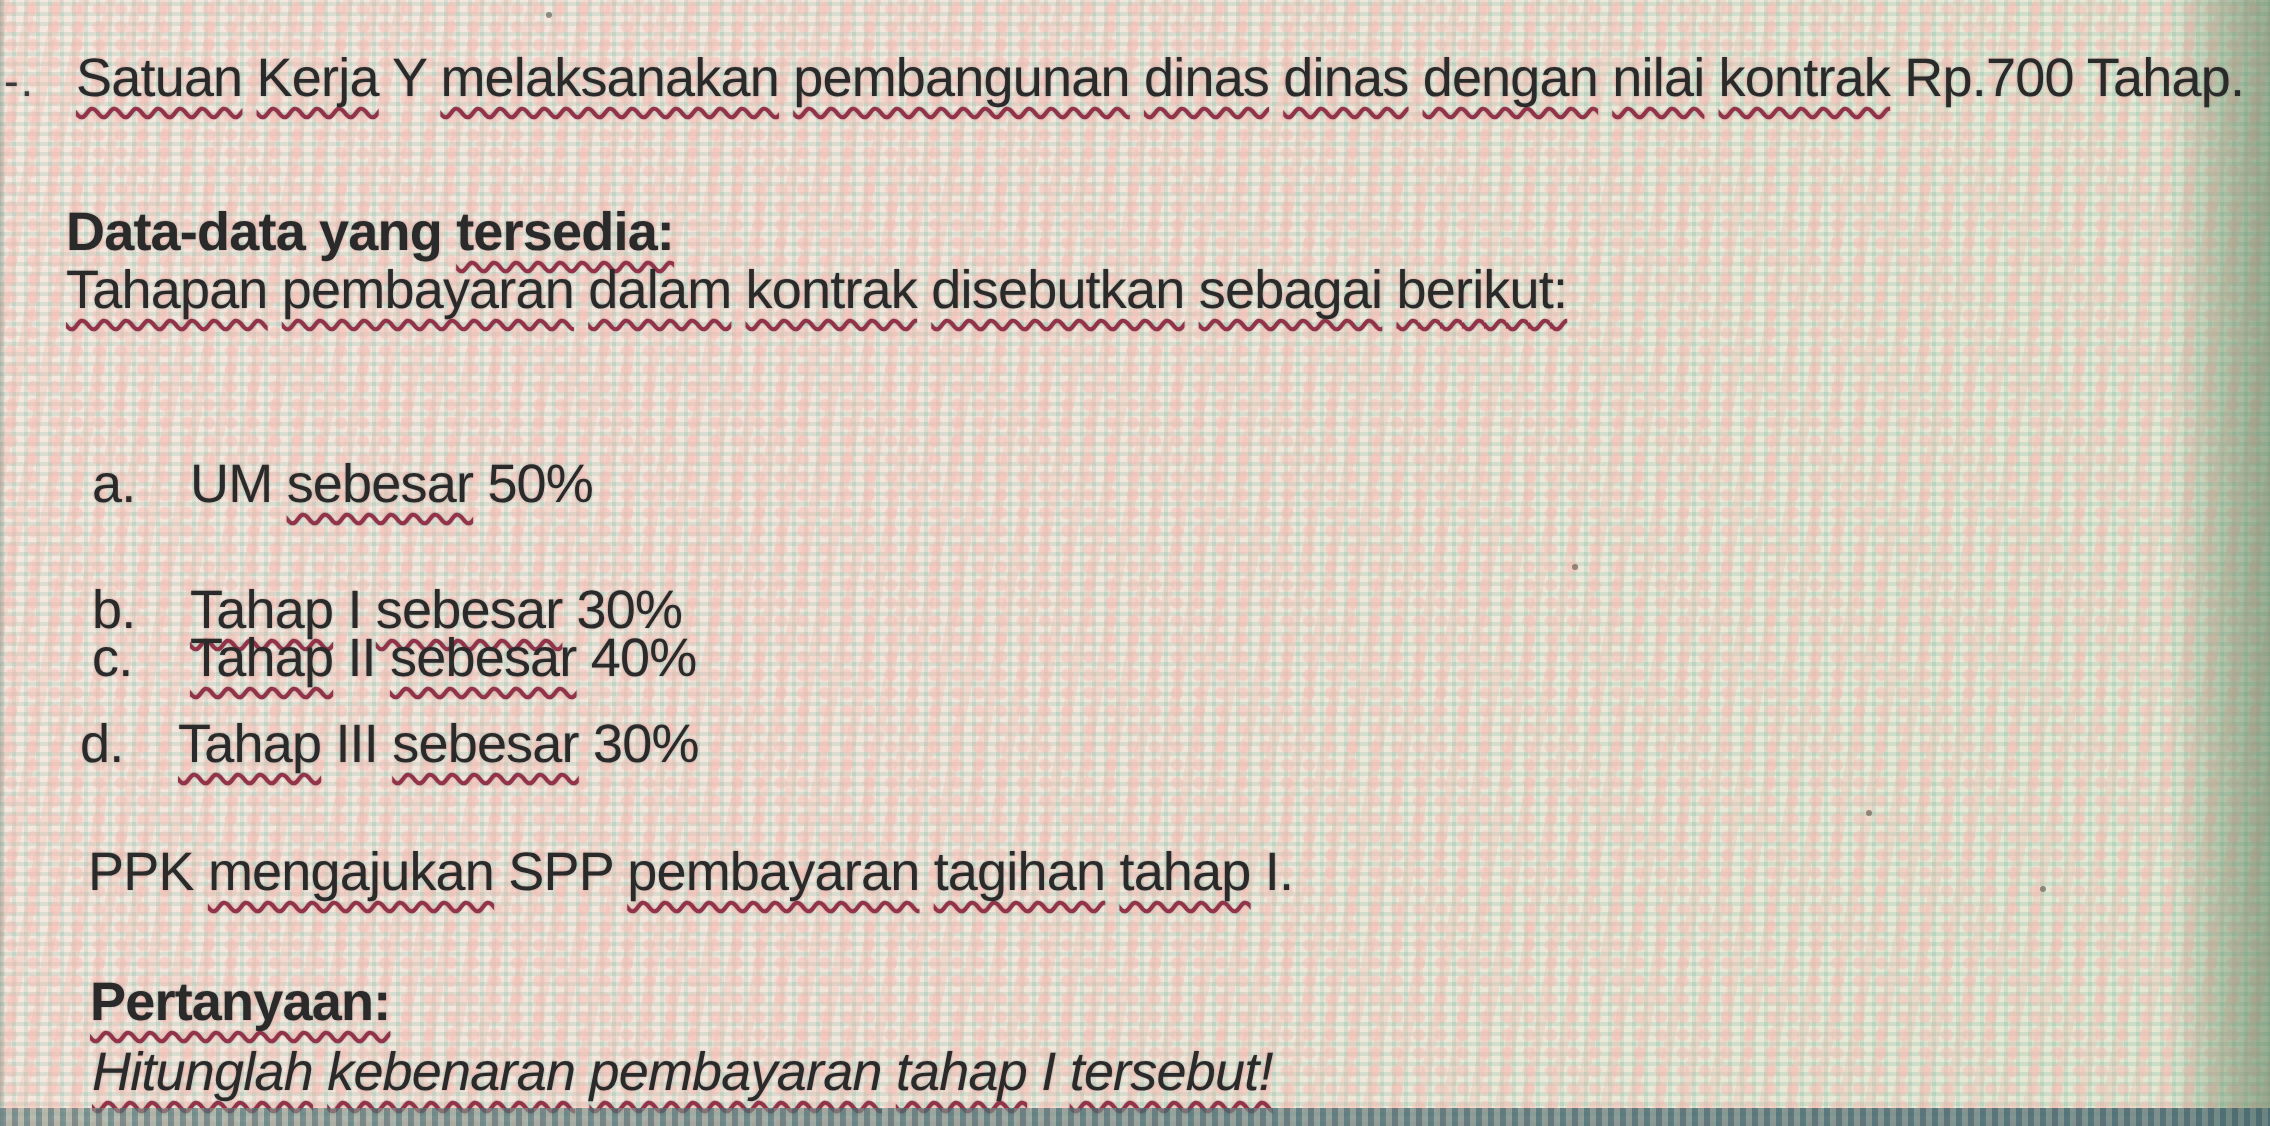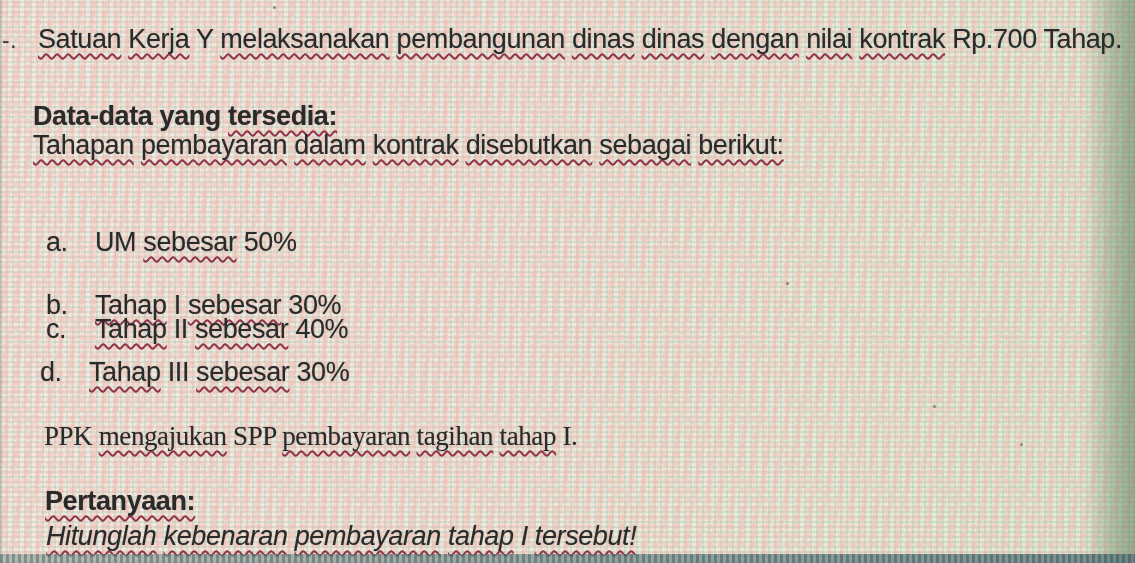--- a/index.html
+++ b/index.html
@@ -63,21 +63,21 @@
 </div>
 
 <div class="line" style="top:312px;left:46px;">
   <span class="marker m-list">c.</span><span><span class="sq">Tahap</span> <span>II</span> <span class="sq">sebesar</span> <span>40%</span></span>
 </div>
 
 <div class="line" style="top:355px;left:40px;">
   <span class="marker m-list">d.</span><span><span class="sq">Tahap</span> <span>III</span> <span class="sq">sebesar</span> <span>30%</span></span>
 </div>
 
-<div class="line" style="top:419px;left:44px;font-family:Liberation Serif, serif;"><span>PPK</span> <span class="sq">mengajukan</span> <span>SPP</span> <span class="sq">pembayaran</span> <span class="sq">tagihan</span> <span class="sq">tahap</span> <span>I.</span></div>
+<div class="line" style="top:419px;left:44px;"><span>PPK</span> <span class="sq">mengajukan</span> <span>SPP</span> <span class="sq">pembayaran</span> <span class="sq">tagihan</span> <span class="sq">tahap</span> <span>I.</span></div>
 
 <div class="line bold" style="top:484px;left:45px;"><span class="sq">Pertanyaan:</span></div>
 
 <div class="line" style="top:519px;left:46px;font-style:italic;"><span class="sq">Hitunglah</span> <span class="sq">kebenaran</span> <span class="sq">pembayaran</span> <span class="sq">tahap</span> <span>I</span> <span class="sq">tersebut!</span></div>
 
 <div class="speck" style="left:273px;top:6px;"></div>
 <div class="speck" style="left:933px;top:405px;"></div>
 <div class="speck" style="left:1020px;top:443px;"></div>
 <div class="speck" style="left:786px;top:282px;"></div>
 

